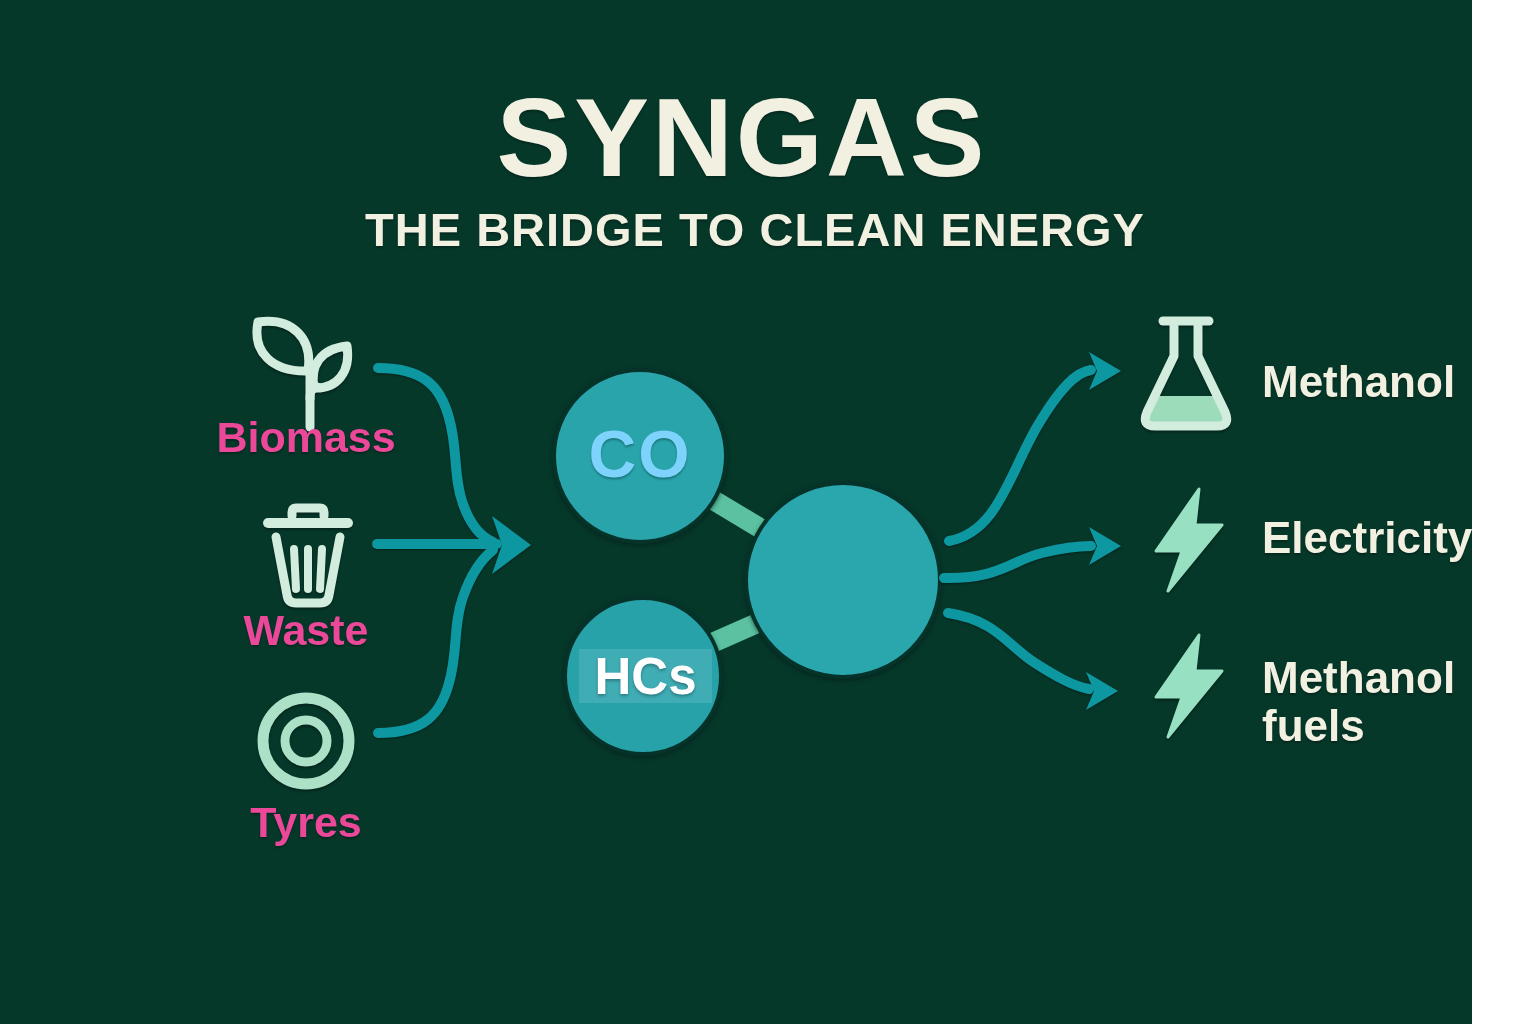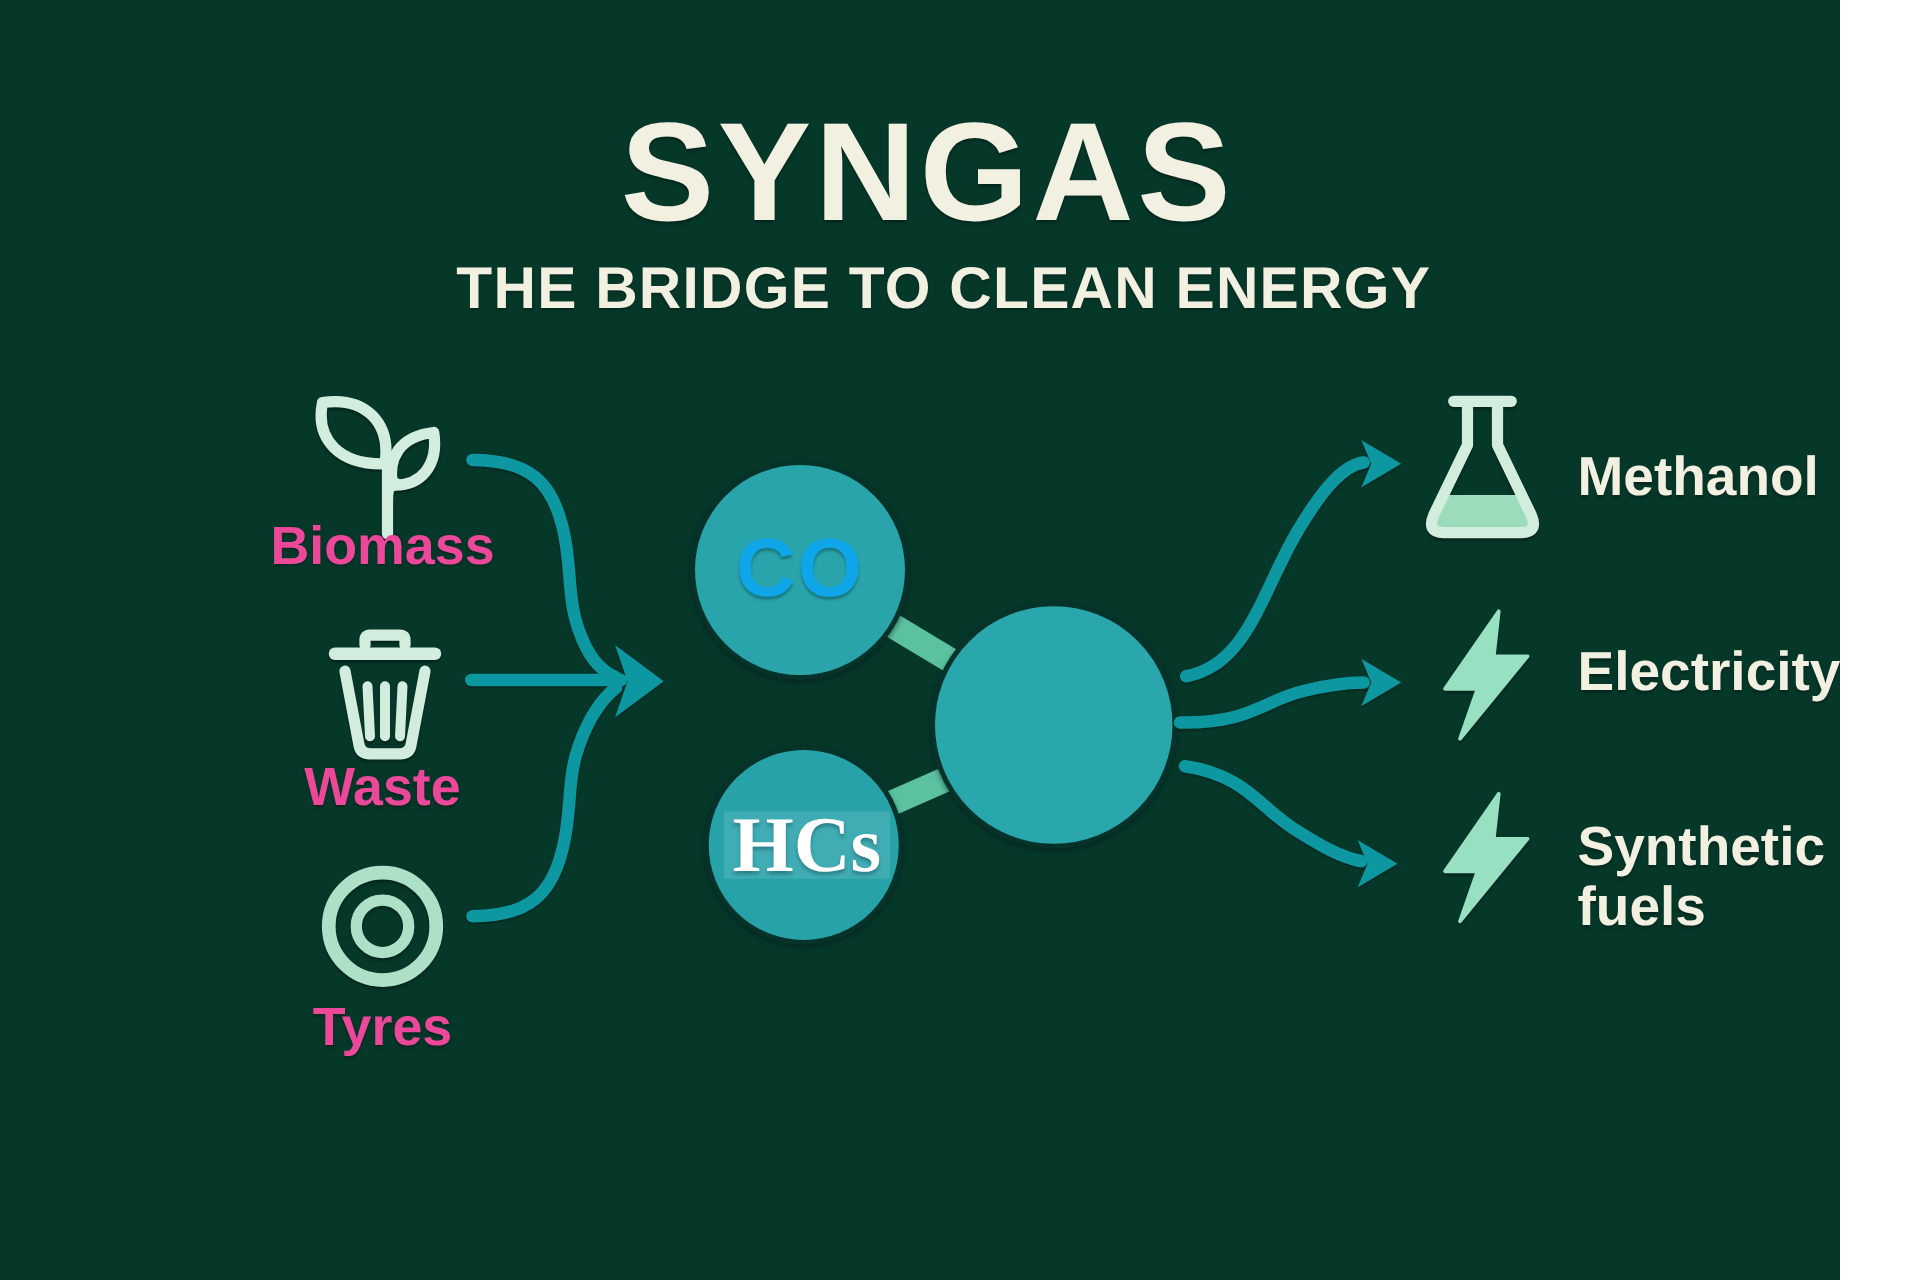--- a/index.html
+++ b/index.html
@@ -37,39 +37,38 @@
   }
   .in-lbl { left: 150px; width: 312px; text-align: center; font-size: 43px; color: #ec4899; }
   .biomass-lbl { top: 416px; }
   .waste-lbl  { top: 609px; }
   .tyres-lbl  { top: 801px; }
 
   .mol-lbl {
     position: absolute;
     transform: translate(-50%, -50%);
     font-weight: bold;
-    color: #0ea5e9;
+    color: #7dd3fc;
     text-shadow: 0 2px 2px rgba(3,40,45,0.35);
     white-space: nowrap;
     line-height: 1;
   }
   .co-lbl  { left: 640px; top: 454px; font-size: 66px; letter-spacing: 2px; }
   .h2-lbl  { left: 844px; top: 582px; font-size: 92px; }
   .h2-lbl .sub { font-size: 62px; position: relative; top: 13px; left: 2px; }
   .hcs-box {
     position: absolute;
     left: 579px; top: 649px;
     width: 133px; height: 54px;
     background: rgba(128, 198, 212, 0.28);
     display: flex; align-items: center; justify-content: center;
   }
   .hcs-box .hcs-text {
-    font-weight: bold; font-size: 63px; color: #ffffff; line-height: 1;
+    font-weight: bold; font-size: 51px; color: #ffffff; line-height: 1;
     text-shadow: 0 2px 3px rgba(3,40,45,0.35);
-    font-family: Liberation Serif, serif;
   }
 
   .out-lbl { left: 1262px; font-size: 44px; }
   .methanol-lbl    { top: 360px; }
   .electricity-lbl { top: 516px; }
   .synfuels-lbl    { top: 654px; width: 250px; line-height: 48px; white-space: normal; }
 
   .flows   { filter: drop-shadow(0 1px 1px rgba(2,22,17,0.65)); }
   .nodes   { filter: drop-shadow(0 2px 2px rgba(2,22,17,0.5)); }
   .icons   { filter: drop-shadow(0 2px 1px rgba(2,22,17,0.55)); }
@@ -161,15 +160,15 @@
   <div class="lbl in-lbl tyres-lbl">Tyres</div>
   <div class="lbl in-lbl waste-lbl">Waste</div>
 
   <div class="mol-lbl co-lbl">CO</div>
   <div class="hcs-box">
     <span class="hcs-text">HCs</span>
   </div>
 
   <div class="lbl out-lbl electricity-lbl">Electricity</div>
   <div class="lbl out-lbl methanol-lbl">Methanol</div>
-  <div class="lbl out-lbl synfuels-lbl">Synthetic fuels</div>
+  <div class="lbl out-lbl synfuels-lbl">Methanol fuels</div>
 
 </div>
 
 </body></html>

